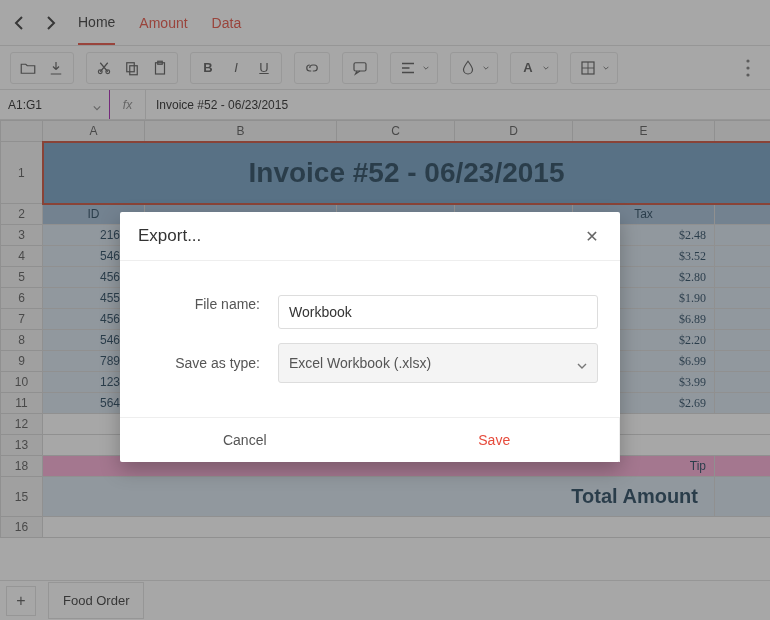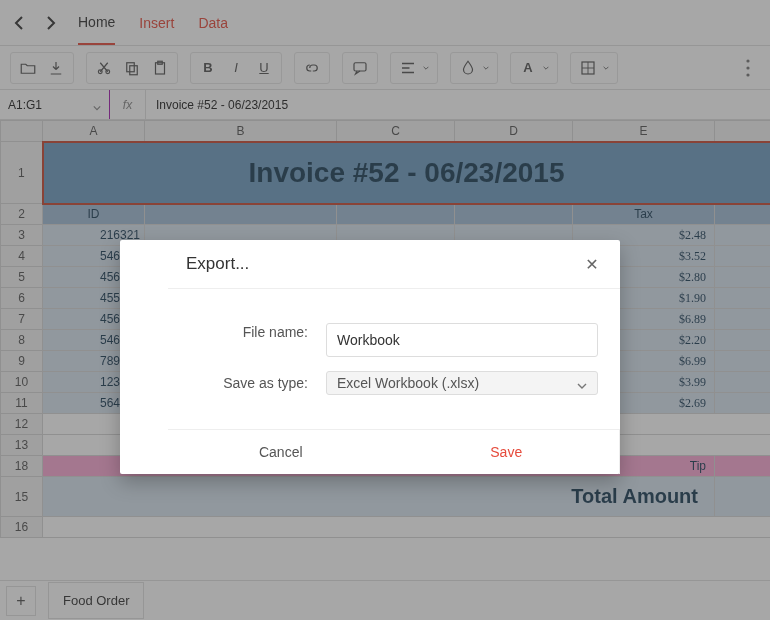--- a/index.html
+++ b/index.html
@@ -54,29 +54,29 @@
 
   
   .sheetbar { position: absolute; left:0; right:0; bottom:0; height: 40px; border-top: 1px solid #e0e0e0; display:flex; align-items:center; padding: 0 6px; gap: 12px; background: #fff; }
   .sheet-add { width: 30px; height: 30px; border: 1px solid #e0e0e0; display:flex;align-items:center;justify-content:center;color:#555;cursor:pointer;font-size:16px; }
   .sheet-tab { border: 1px solid #e0e0e0; padding: 10px 14px; color:#333; cursor:pointer; background:#fff; }
 
   
   .overlay { position: absolute; inset: 0; background: rgba(60,60,60,0.45); }
 
   
-  .dialog { position: absolute; left: 120px; top: 240px; width: 500px; background: #fff; box-shadow: 0 8px 20px rgba(0,0,0,0.25); border-radius: 2px; padding-left: 48px; }
+  .dialog { position: absolute; left: 120px; top: 212px; width: 500px; background: #fff; box-shadow: 0 8px 20px rgba(0,0,0,0.25); border-radius: 2px; }
   .dlg-head { display:flex; align-items:center; justify-content:space-between; padding: 14px 18px; border-bottom: 1px solid #eee; }
   .dlg-title { font-size: 17px; color: #333; }
   .dlg-close { width: 20px; height: 20px; display:flex;align-items:center;justify-content:center;color:#666;cursor:pointer;font-size:16px; }
   .dlg-body { padding: 18px 22px 20px; }
   .form-row { display:flex; align-items:center; margin-bottom: 14px; gap: 18px; }
   .form-label { width: 118px; text-align: right; color: #555; font-size: 14px; }
   .form-input { flex:1; height: 34px; border: 1px solid #ddd; border-radius: 3px; padding: 0 10px; font-size: 14px; color: #333; margin-top: 16px; }
-  .form-select { flex:1; height: 24px; border: 1px solid #ddd; border-radius: 3px; background: #f4f4f4; padding: 0 10px; display:flex;align-items:center;justify-content:space-between;color:#555;font-size:14px;cursor:pointer; }
+  .form-select { flex:1; height: 40px; border: 1px solid #ddd; border-radius: 3px; background: #f4f4f4; padding: 0 10px; display:flex;align-items:center;justify-content:space-between;color:#555;font-size:14px;cursor:pointer; }
   .dlg-actions { display:flex; border-top: 1px solid #eee; }
   .dlg-btn { flex:1; text-align:center; padding: 14px 0; font-size: 14px; cursor:pointer; }
   .dlg-btn.primary { color: #e64b3c; border-right:1px solid #eee; }
   .dlg-btn.secondary { color: #555; }
 
   svg { width: 100%; height: 100%; }
 </style>
 </head>
 <body>
 
@@ -90,21 +90,21 @@
           </svg>
         </div>
       <div class="hist-btn">
           <svg viewBox="0 0 24 24">
             <path d="M10 6l6 6-6 6" fill="none" stroke="currentColor" stroke-width="2"></path>
           </svg>
         </div>
     </div>
     <div class="tabs">
       <div class="tab active">Home</div>
-      <div class="tab">Insert</div>
+      <div class="tab">Amount</div>
       <div class="tab">Data</div>
     </div>
   </div>
 
   <div class="toolbar">
     <div class="tb-group">
       <div class="tb-btn">
           <svg viewBox="0 0 24 24">
             <path d="M3 7h6l2 2h10v10H3z" fill="none" stroke="currentColor" stroke-width="1.6"></path>
           </svg>

